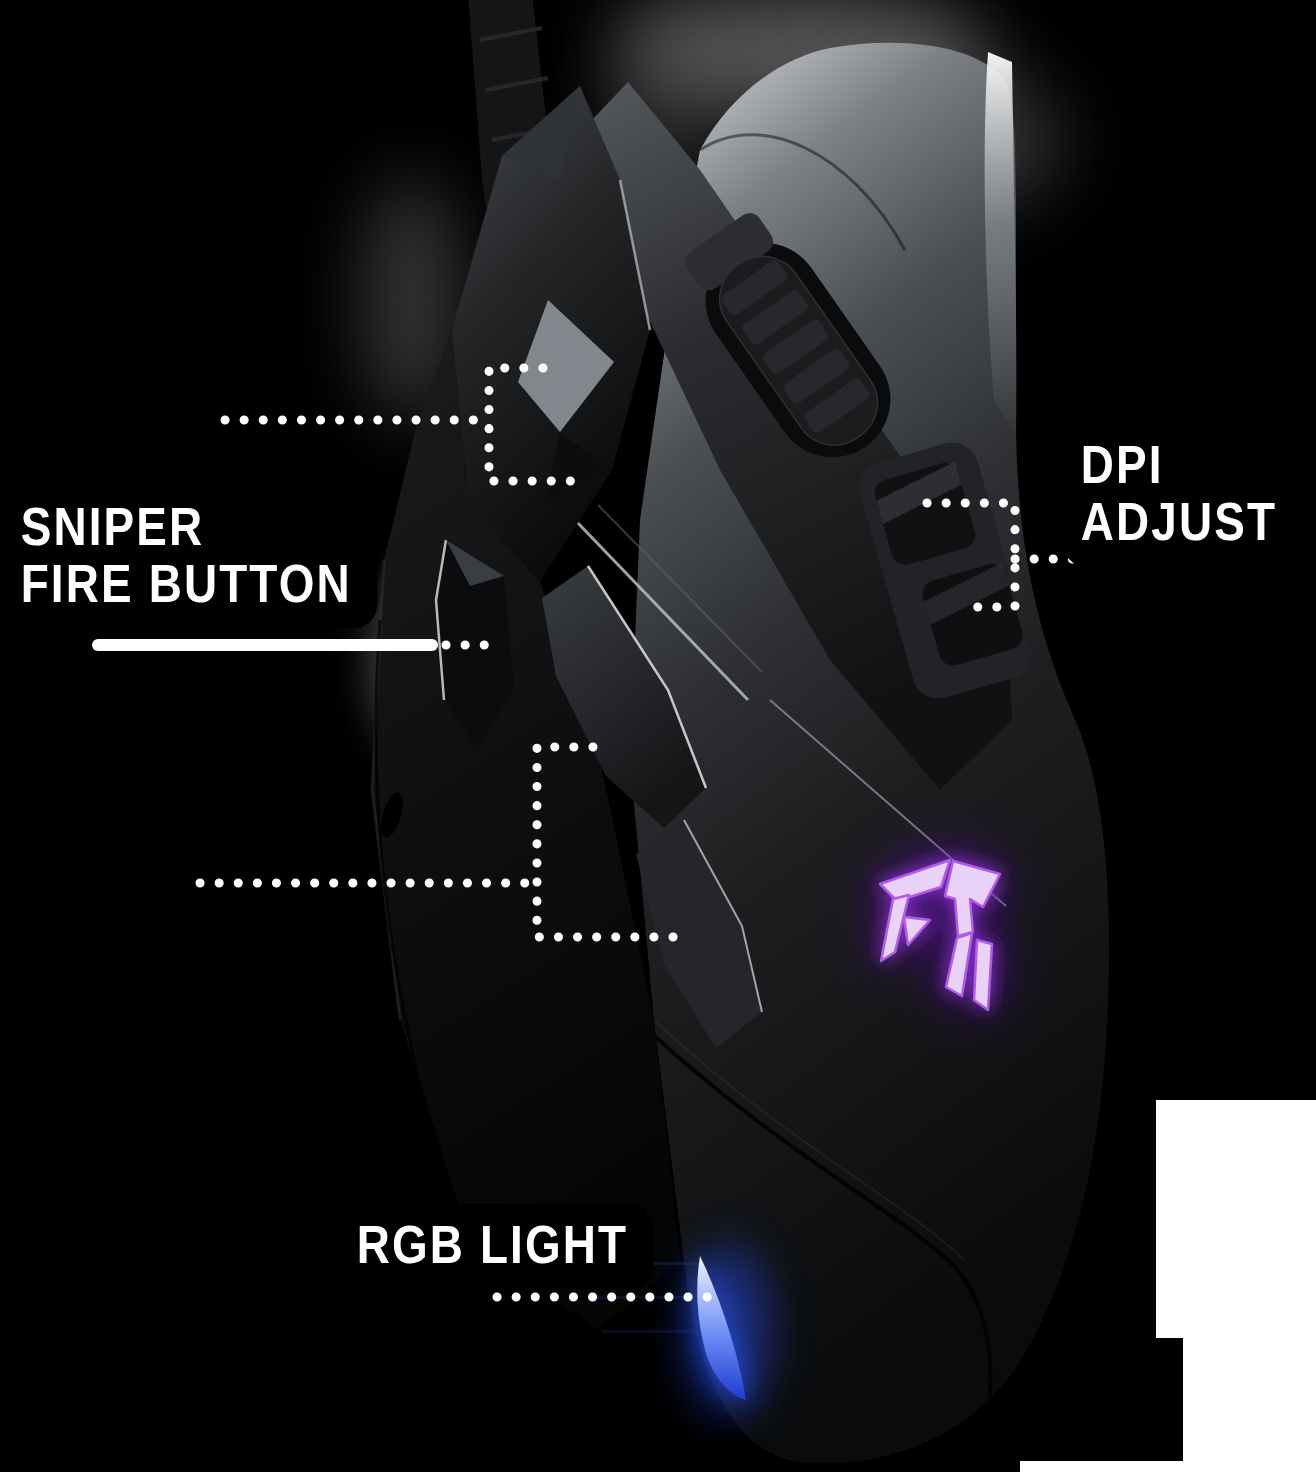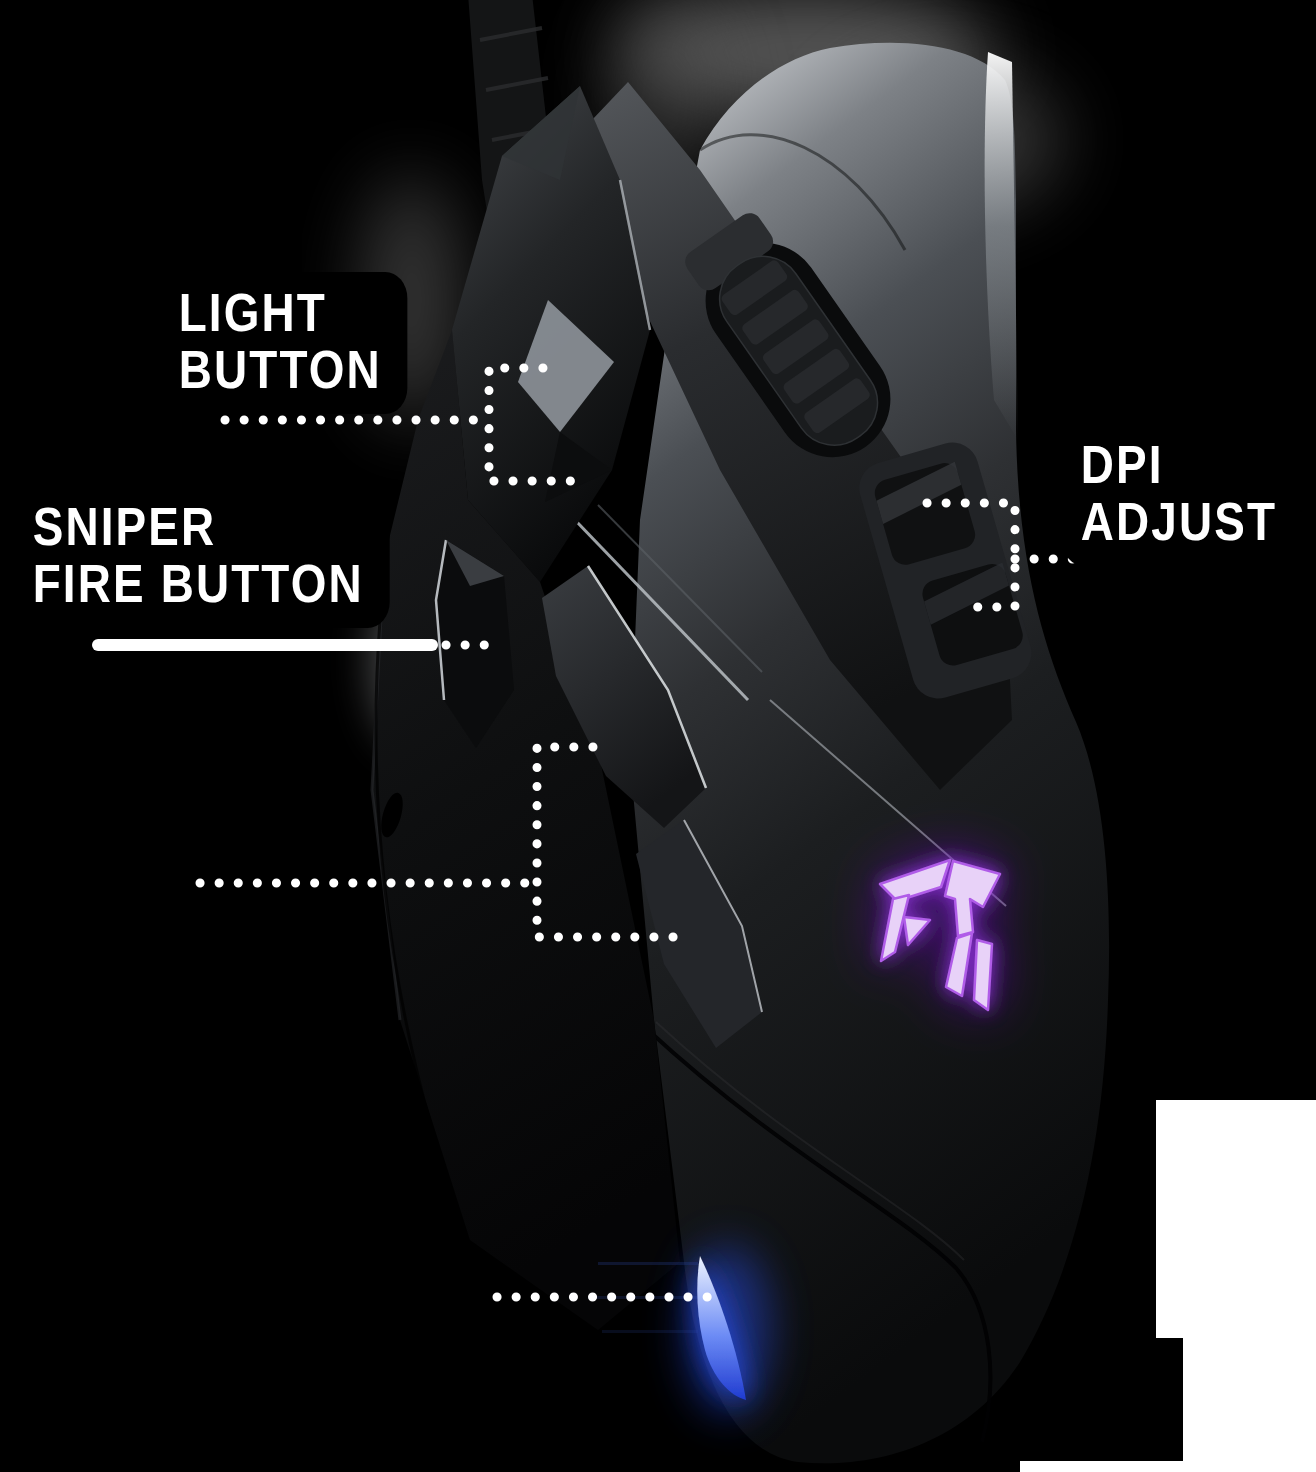--- a/index.html
+++ b/index.html
@@ -15,21 +15,21 @@
     display:inline-block;background:var(--label-bg,#000);
     border-radius:26px;padding:12px 30px 16px 22px;
     transform:scaleX(.85);transform-origin:left top;
   }
   .callout .line{
     display:block;color:var(--label-text,#fff);
     font-weight:700;font-size:54px;line-height:57px;letter-spacing:2.5px;
     white-space:nowrap;
   }
   #callout-light   {left:160px; top:272px;}
-  #callout-sniper  {left:14px;  top:486px;}
+  #callout-sniper  {left:2px;  top:486px;}
   #callout-forward {left:8px;   top:744px;}
   #callout-dpi     {left:1062px;top:424px;}
   #callout-dpi .box{padding-right:50px;}
   #callout-rgb     {left:338px; top:1204px;}
 
   .dots{stroke:var(--leader,#fff);stroke-width:9;fill:none;
         stroke-linecap:round;stroke-dasharray:0.1 19;}
   .solid{stroke:var(--leader,#fff);stroke-width:12;fill:none;stroke-linecap:round;}
 </style>
 </head>
@@ -195,42 +195,41 @@
       <path d="M700,1256 C720,1298 738,1352 746,1400 C730,1396 713,1378 705,1350 C697,1320 695,1286 700,1256 Z" fill="url(#rgbGrad)" filter="url(#glowBlue)"></path>
     </g>
 
     <g>
       <rect x="1156" y="1100" width="160" height="372" fill="#ffffff"></rect>
       <rect x="1156" y="1338" width="27" height="123" fill="#000000"></rect>
       <rect x="1020" y="1461" width="296" height="11" fill="#ffffff"></rect>
     </g>
   </svg>
 
-  <div class="callout" id="callout-light">
-    <div class="box">
-      <span class="line">LIGHT</span>
-      <span class="line">BUTTON</span>
-    </div>
-  </div>
 
   <div class="callout" id="callout-sniper">
     <div class="box">
       <span class="line">SNIPER</span>
       <span class="line">FIRE BUTTON</span>
     </div>
   </div>
 
 
   <div class="callout" id="callout-dpi">
     <div class="box">
       <span class="line">DPI</span>
       <span class="line">ADJUST</span>
     </div>
   </div>
 
+  <div class="callout" id="callout-rgb">
+    <div class="box">
+      <span class="line">RGB LIGHT</span>
+    </div>
+  </div>
 
   <svg class="lines" viewBox="0 0 1316 1472">
     <path class="dots" d="M225,420 H489"></path>
     <path class="dots" d="M543,368 H489 V481 H573"></path>
     <path class="solid" d="M98,645 H432"></path>
     <path class="dots" d="M446,645 H492"></path>
     <path class="dots" d="M200,883 H537"></path>
     <path class="dots" d="M593,747 H537 V937 H677"></path>
     <path class="dots" d="M1015,559 H1253"></path>
     <path class="dots" d="M927,503 H1015 V607 H965"></path>

